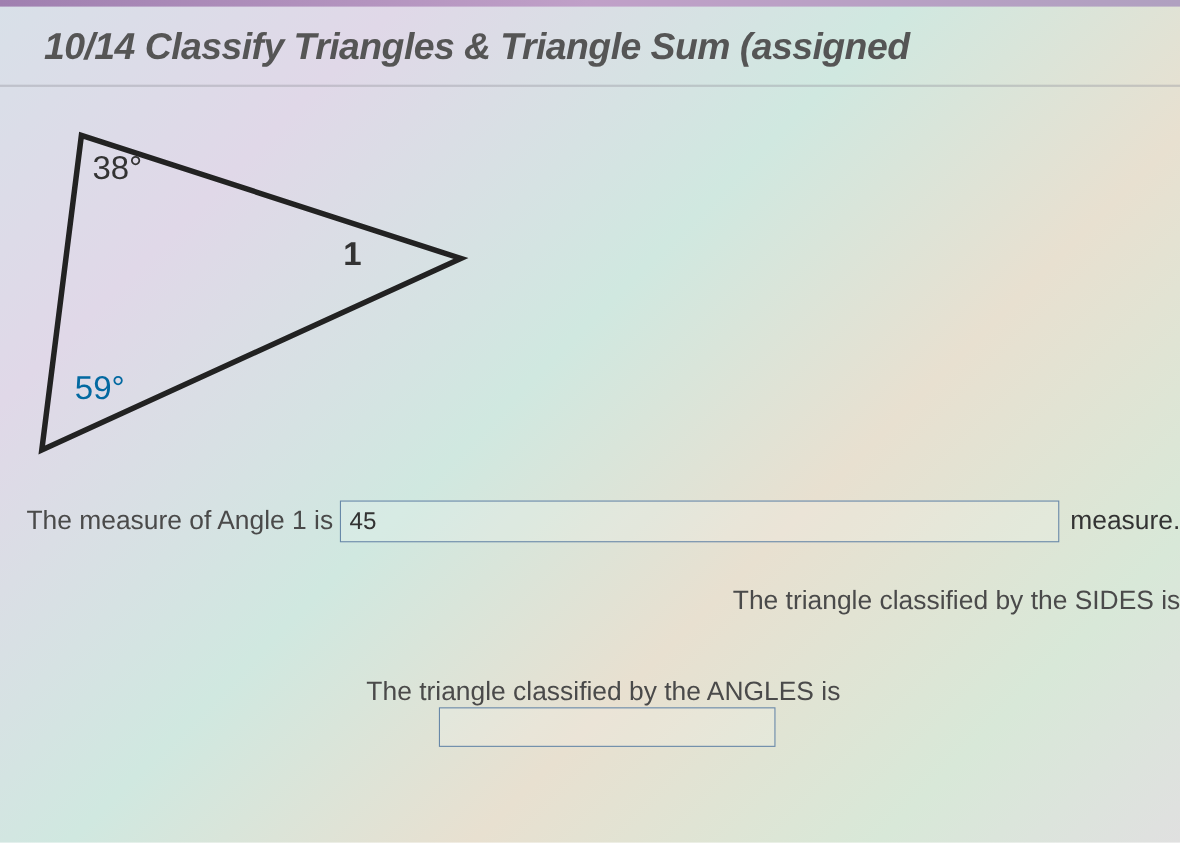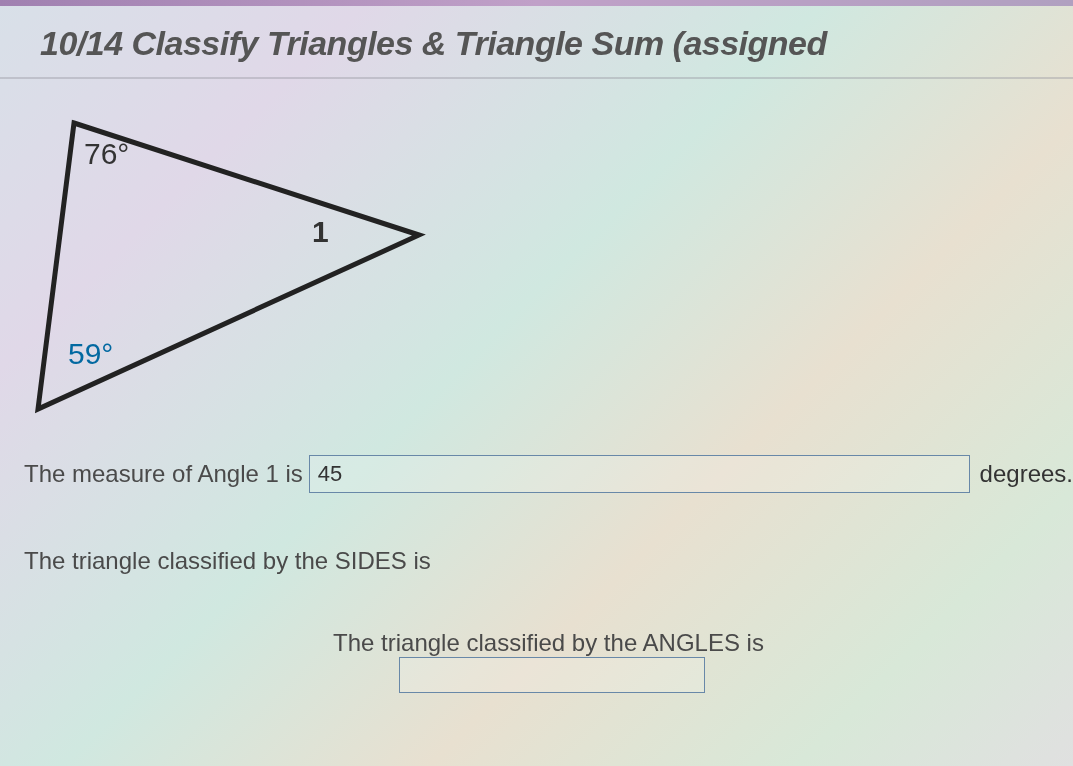--- a/index.html
+++ b/index.html
@@ -61,20 +61,21 @@
       font-size: 30px;
       color: #0369a1;
     }
     .question-row {
       display: flex;
       align-items: center;
       margin-top: 36px;
       padding-left: 24px;
       font-size: 24px;
       color: #4a4a4a;
+      justify-content: flex-end;
     }
     .question-row .label-text {
       white-space: nowrap;
     }
     .input-box {
       border: 1px solid #6888a8;
       background: rgba(255,255,255,0.15);
       height: 38px;
       font-size: 22px;
       color: #333;
@@ -91,49 +92,49 @@
     }
     .input-angles {
       flex: 1;
       margin-right: 0;
     }
     .degrees-label {
       margin-left: 10px;
       color: #333;
     }
     .q2 {
-      margin-top: 54px;
+      margin-top: 40px;
     }
     .q3 {
       margin-top: 54px;
       flex-direction: column;
     }
   </style>
 </head>
 <body>
 
 <div class="top-border"></div>
 
 <div class="title">10/14 Classify Triangles &amp; Triangle Sum (assigned </div>
 
 <div class="separator"></div>
 
 <div class="triangle-area">
   <svg width="420" height="300">
     <polygon points="40,4 385,116 4,290" fill="none" stroke="#222" stroke-width="5" stroke-linejoin="miter"></polygon>
   </svg>
-  <div class="angle-76">76°</div>
+  <div class="angle-76">38°</div>
   <div class="angle-1">1</div>
   <div class="angle-59">59°</div>
 </div>
 
 <div class="question-row">
   <span class="label-text">The measure of Angle 1 is</span>
   <input type="text" class="input-box input-angle" value="45" style="">
-  <span class="degrees-label">degrees.</span>
+  <span class="degrees-label">measure.</span>
 </div>
 
 <div class="question-row q2">
   <span class="label-text">The triangle classified by the SIDES is</span>
 </div>
 
 <div class="question-row q3">
   <span class="label-text">The triangle classified by the ANGLES is</span>
   <input type="text" class="input-box input-angles" value="" style="">
 </div>

